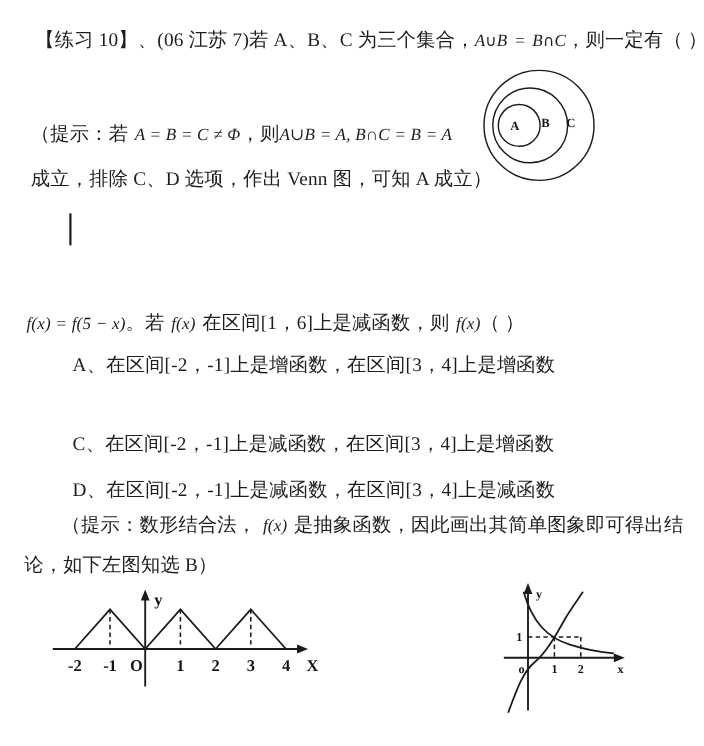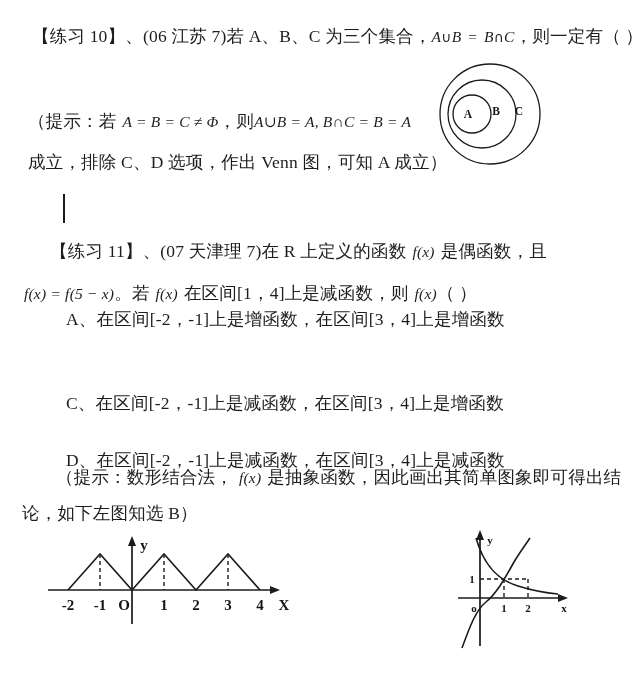--- a/index.html
+++ b/index.html
@@ -120,35 +120,32 @@
       <circle class="stroke-thin" cx="48" cy="52" r="34"></circle>
       <circle class="stroke-thin" cx="38" cy="52" r="19"></circle>
       <text class="venn-lbl" x="34" y="56" text-anchor="middle">A</text>
       <text class="venn-lbl" x="62" y="53" text-anchor="middle">B</text>
       <text class="venn-lbl" x="85" y="53" text-anchor="middle">C</text>
     </svg>
   </div>
 
   <div class="caret" style="left:63px; top:194px; height:29px;"></div>
 
-  <div class="line" style="left:50px; top:243px;">
-    <span class="han">【练习 11】、</span><span class="han">(07 天津理 7)</span><span class="han">在 R 上定义的函数</span><span class="sp s6"></span><span class="mi">f(x)</span><span class="sp s6"></span><span class="han">是偶函数，且</span>
-  </div>
 
   <div class="line" style="left:24px; top:285px;">
-    <span class="mi">f(x) = f(5 − x)</span><span class="han">。若</span><span class="sp s6"></span><span class="mi">f(x)</span><span class="sp s6"></span><span class="han">在区间[1，4]上是减函数，则</span><span class="sp s6"></span><span class="mi">f(x)</span><span class="han">（  ）</span>
-  </div>
-
-  <div class="line" style="left:66px; top:311px;text-align:center;">
+    <span class="mi">f(x) = f(5 − x)</span><span class="han">。若</span><span class="sp s6"></span><span class="mi">f(x)</span><span class="sp s6"></span><span class="han">在区间[1，6]上是减函数，则</span><span class="sp s6"></span><span class="mi">f(x)</span><span class="han">（  ）</span>
+  </div>
+
+  <div class="line" style="left:66px; top:323px;text-align:center;">
     <span class="han">A、</span><span class="han">在区间[-2，-1]上是增函数，在区间[3，4]上是增函数</span>
   </div>
   <div class="line" style="left:66px; top:395px;">
     <span class="han">C、</span><span class="han">在区间[-2，-1]上是减函数，在区间[3，4]上是增函数</span>
   </div>
-  <div class="line" style="left:66px; top:437px;margin-top:15px;">
+  <div class="line" style="left:66px; top:437px;">
     <span class="han">D、</span><span class="han">在区间[-2，-1]上是减函数，在区间[3，4]上是减函数</span>
   </div>
 
   <div class="line" style="left:22px; top:505px;">论，如下左图知选 B）</div>
 
   <div class="line" style="left:56px; top:469px;">
     <span class="han">（提示：数形结合法，</span><span class="sp s6"></span><span class="mi">f(x)</span><span class="sp s6"></span><span class="han">是抽象函数，因此画出其简单图象即可得出结</span>
   </div>
 
   <div class="fig" style="left:40px; top:528px;">

